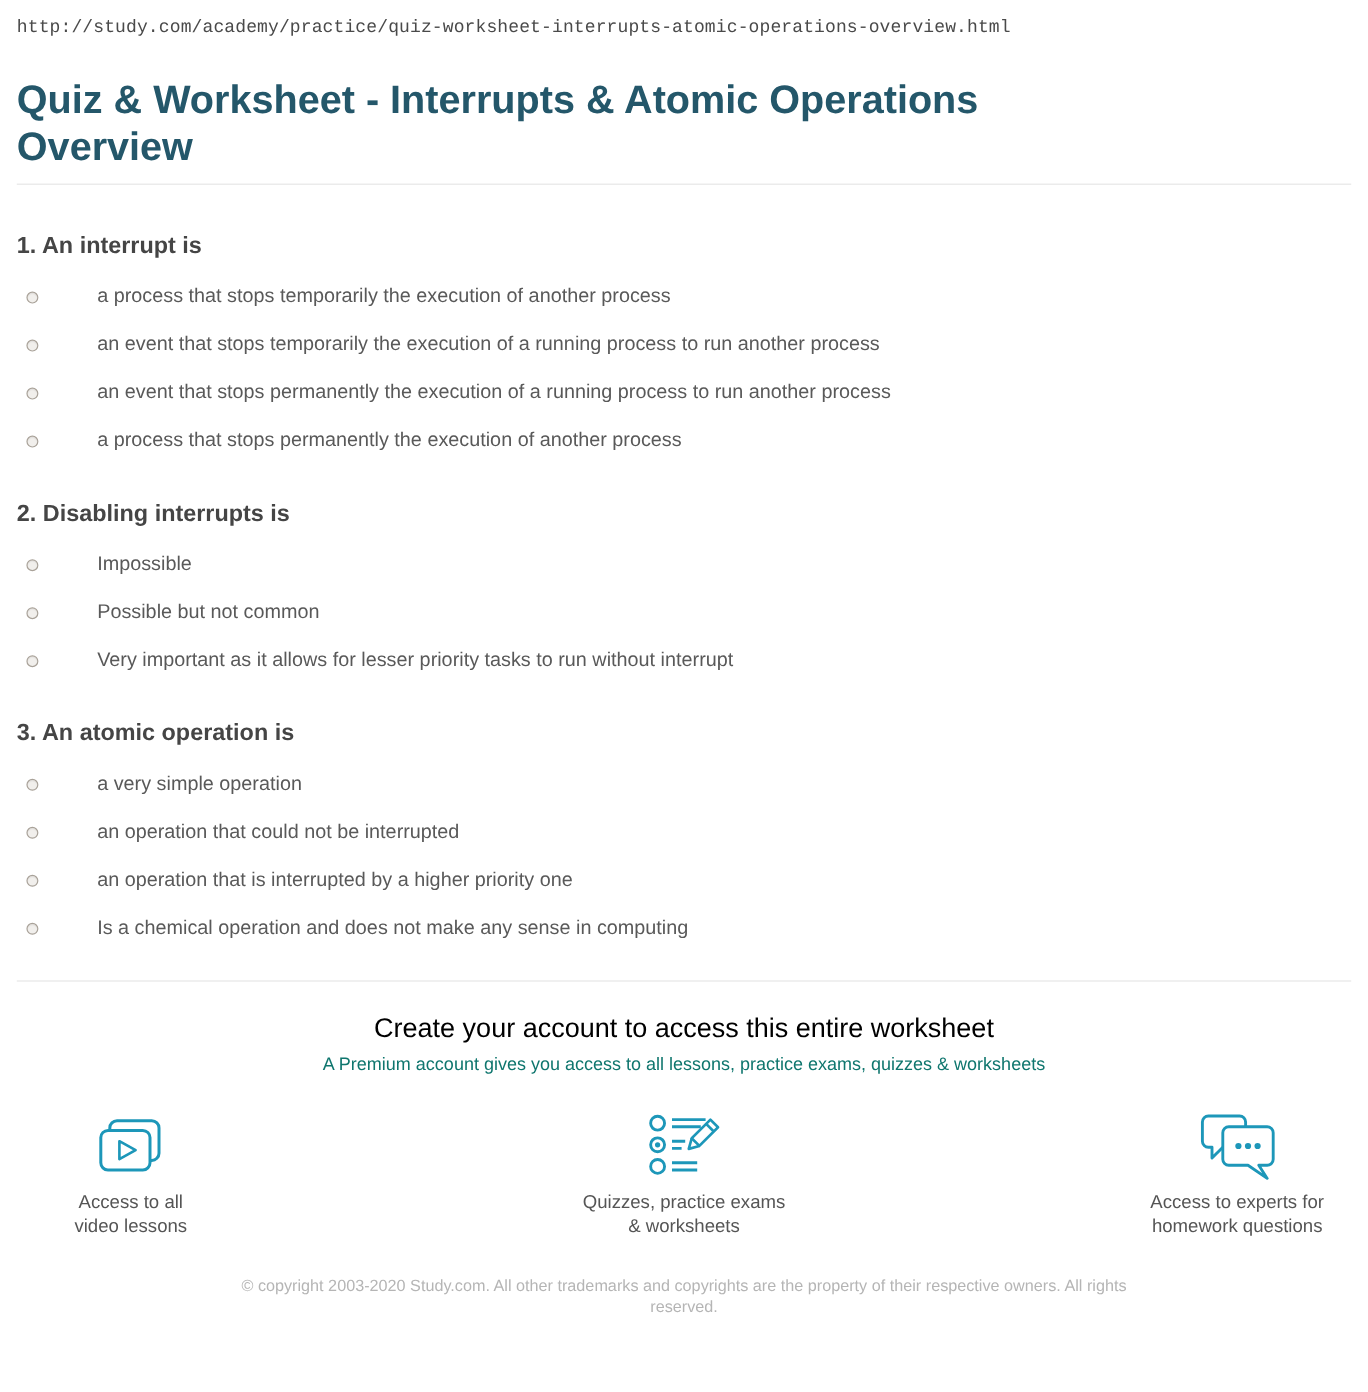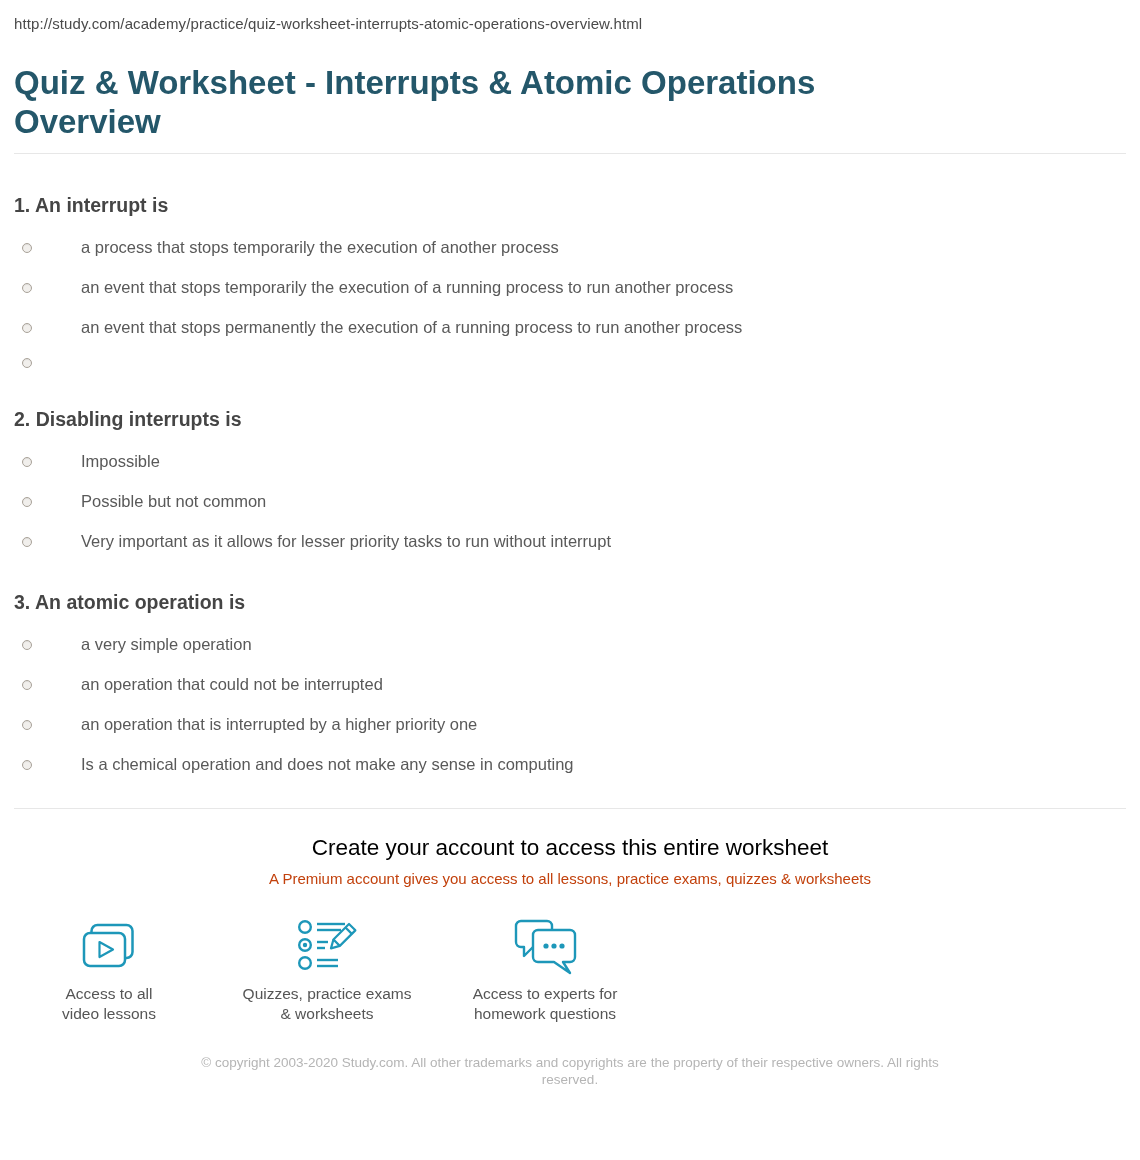--- a/index.html
+++ b/index.html
@@ -1,21 +1,21 @@
 <!DOCTYPE html>
 <html><head>
 <meta charset="utf-8">
 <style>
   * { box-sizing: border-box; }
   html, body { margin: 0; padding: 0; }
   body {
     width: 1140px; height: 1160px; background: #ffffff;
     font-family: "Liberation Sans", sans-serif; overflow: hidden;
   }
-  .header { display: flex; justify-content: space-between; align-items: flex-start; padding: 12px 16px 0 14px; }
+  .header { display: flex; justify-content: space-between; align-items: flex-start; padding: 12px 16px 0 14px; font-family: Liberation Mono, monospace; }
   .url { font-size: 15px; color: #4a4a4a; margin-top: 3px; letter-spacing: 0.1px; }
   .logo { display: flex; align-items: center; cursor: pointer; }
   .logo svg { margin-right: 5px; }
   .logo-text { font-size: 29px; font-weight: bold; color: #3b3b3b; letter-spacing: -0.6px; }
   .logo-dot { color: #f5a32c; }
 
   .title { margin: 31px 14px 0; font-size: 33px; line-height: 39px; font-weight: 700; color: #24576a; max-width: 870px; }
   .rule { border: 0; border-top: 1px solid #e7e7e7; margin: 12px 14px 0; }
   .rule-bottom { margin-top: 34px; }
 
@@ -25,22 +25,22 @@
   .option { display: flex; align-items: center; margin-top: 21px; padding-left: 8px; cursor: pointer; gap: 32px; }
   .radio {
     width: 10px; height: 10px; border: 1px solid #a9a299; background: #f1efec;
     border-radius: 50%; margin-right: 17px; flex: none;
     box-shadow: inset 0 1px 1px rgba(0,0,0,0.07);
   }
   .opt-label { font-size: 16.5px; color: #595959; }
 
   .cta { text-align: center; }
   .cta-heading { margin: 26px 0 0; font-size: 22.5px; font-weight: 400; color: #000000; cursor: pointer; }
-  .cta-sub { margin: 9px 0 0; font-size: 15px; color: #c2410c; }
-  .features { display: flex; justify-content: flex-start; margin-top: 30px; }
+  .cta-sub { margin: 9px 0 0; font-size: 15px; color: #0f766e; }
+  .features { display: flex; justify-content: space-between; margin-top: 30px; }
   .feature { width: 218px; }
   .icon-wrap { height: 58px; display: flex; justify-content: center; align-items: flex-end; }
   .feature-label { margin-top: 9px; font-size: 15.5px; line-height: 20px; color: #555555; }
   .copyright { margin: 30px auto 0; width: 745px; font-size: 13.5px; line-height: 17px; color: #b5b5b5; text-align: center; }
 </style>
 </head>
 <body>
 
 <div class="header">
   <div class="url">http://study.com/academy/practice/quiz-worksheet-interrupts-atomic-operations-overview.html</div>
@@ -64,20 +64,21 @@
       <div class="option">
         <span class="radio"></span>
         <span class="opt-label">an event that stops temporarily the execution of a running process to run another process</span>
       </div>
       <div class="option">
         <span class="radio"></span>
         <span class="opt-label">an event that stops permanently the execution of a running process to run another process</span>
       </div>
       <div class="option">
         <span class="radio"></span>
+        <span class="opt-label">a process that stops permanently the execution of another process</span>
       </div>
     </div>
   </section>
 
   <section>
     <h2 class="q-heading">
       <span>2.</span>
       <span>Disabling interrupts is</span>
     </h2>
     <div class="q-options">

